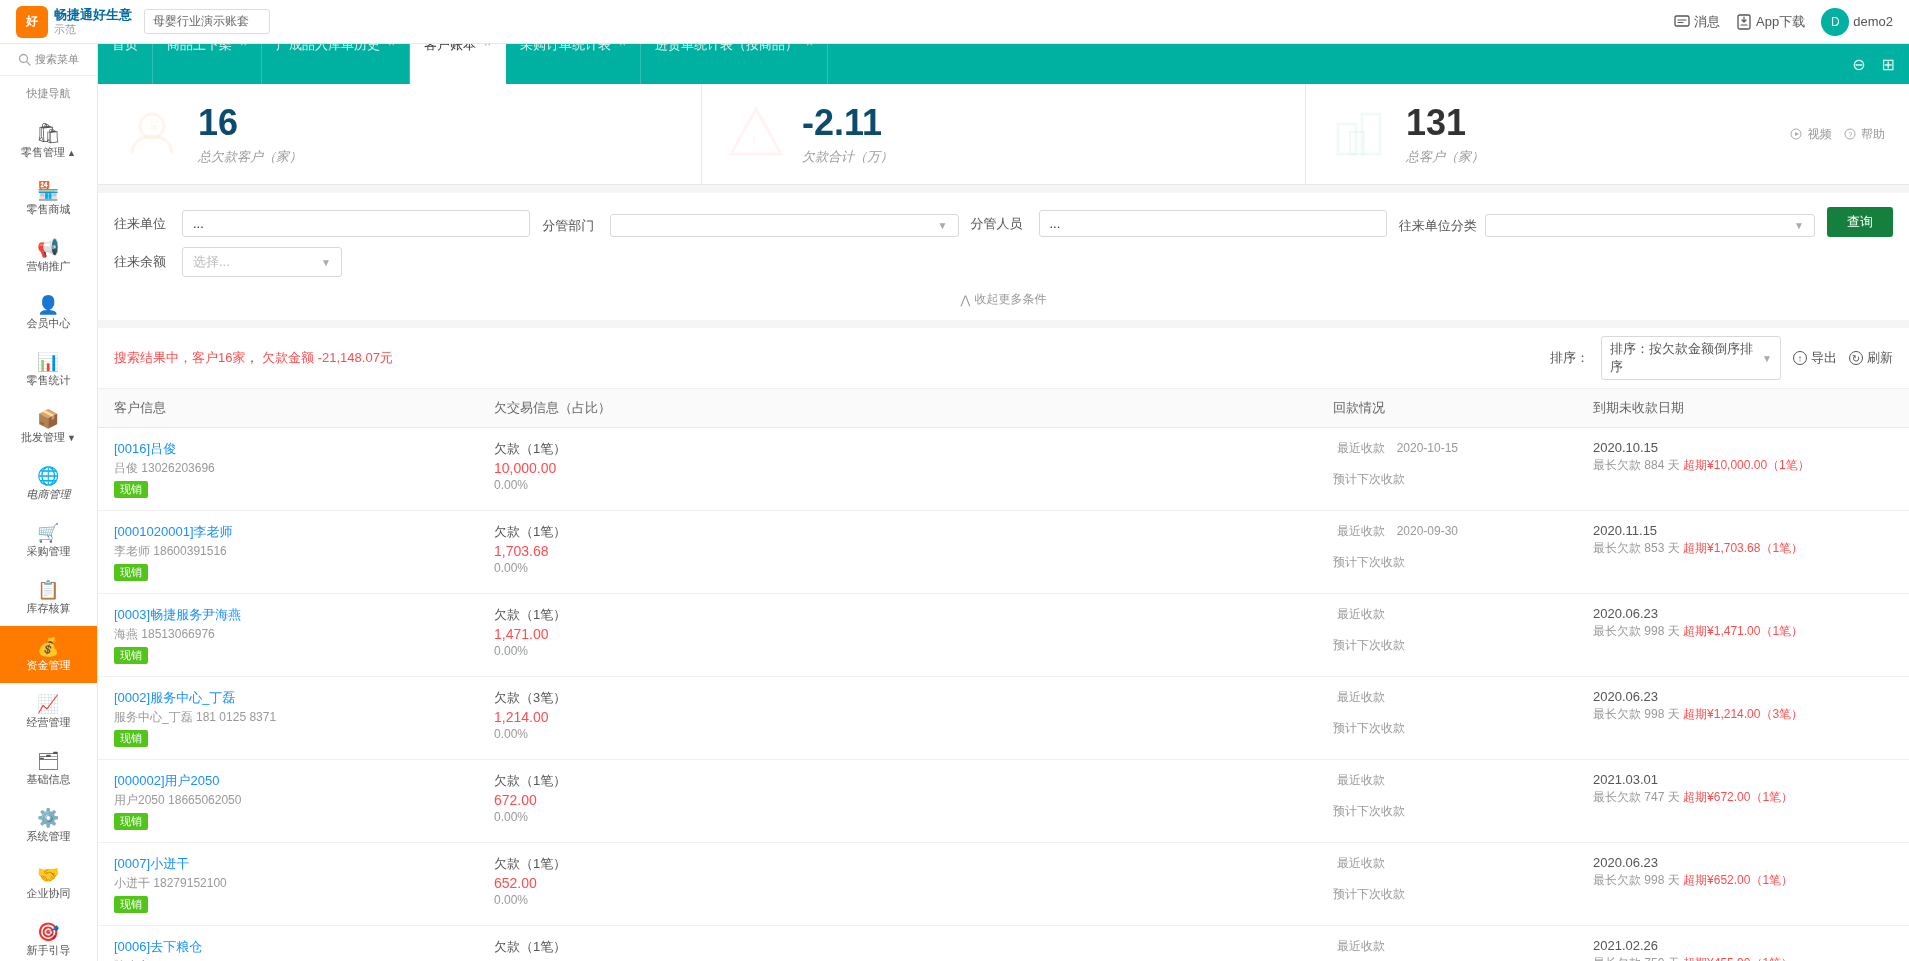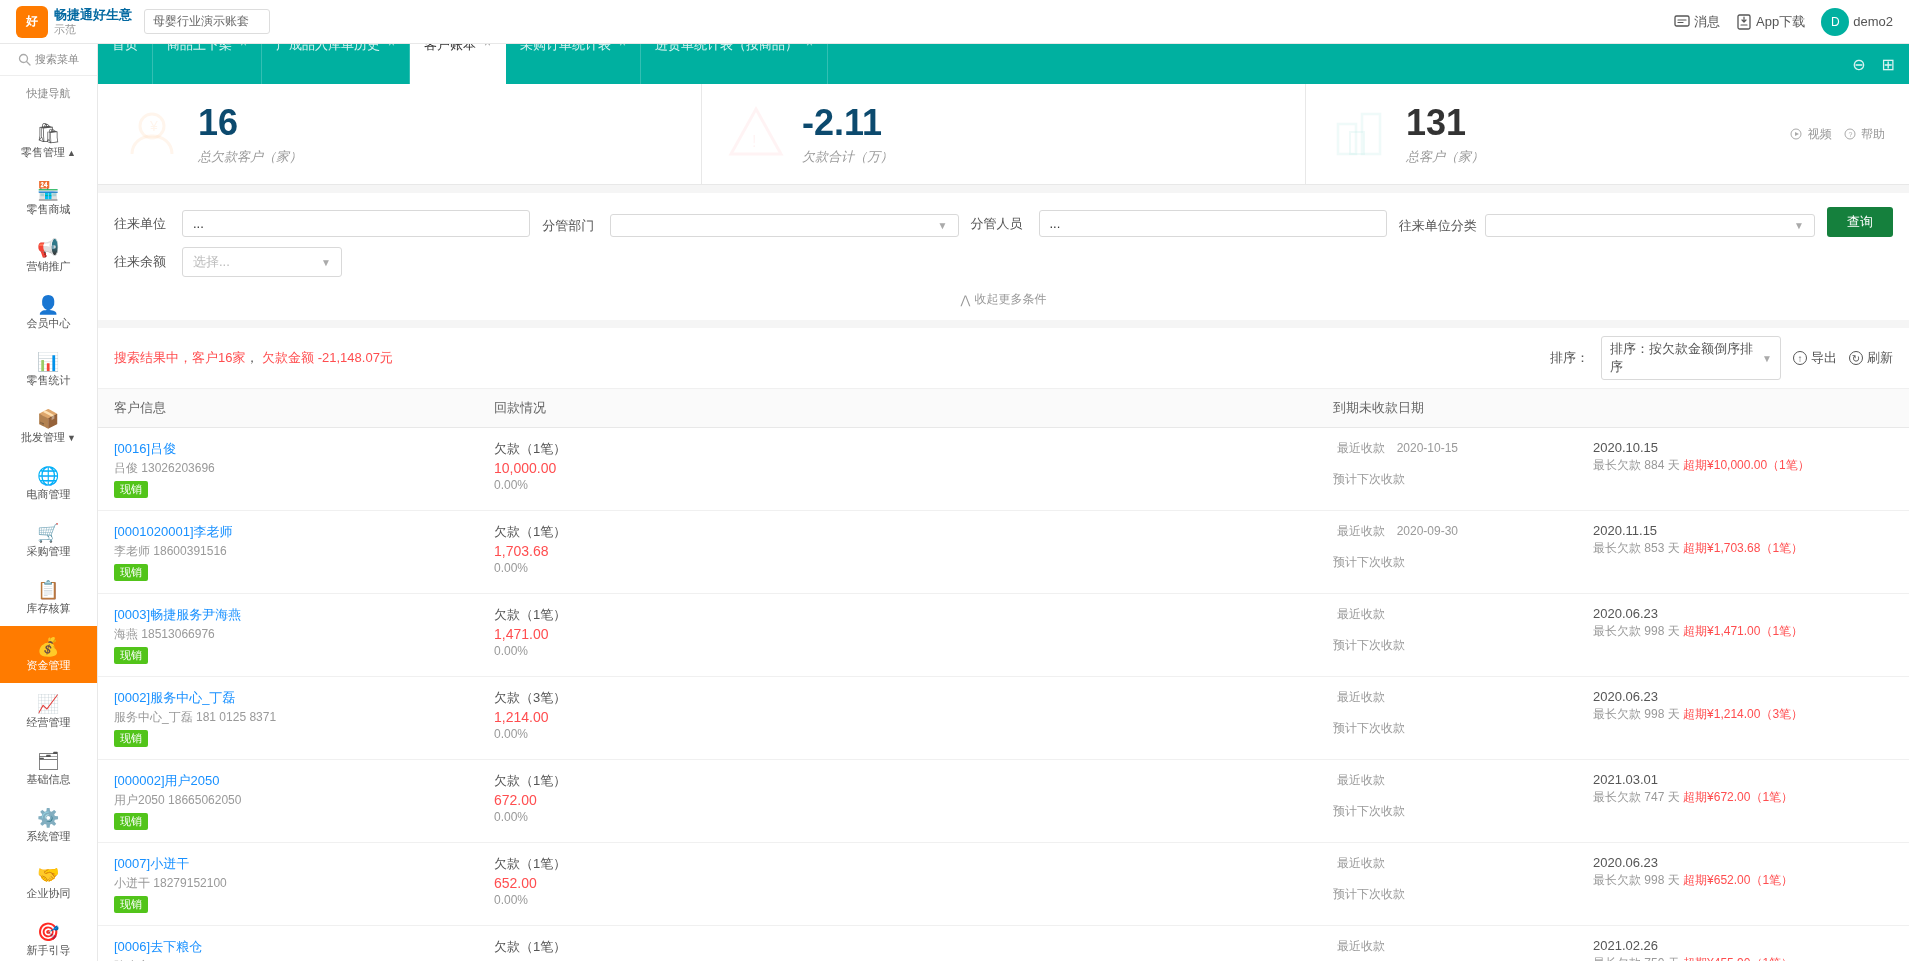--- a/index.html
+++ b/index.html
@@ -162,21 +162,21 @@
     <div class="sidebar-item">
       <div style="font-size:18px;">📊</div>
       <div style="font-size:11px;">零售统计</div>
     </div>
     <div class="sidebar-item" style="color:#555;">
       <div style="font-size:18px;">📦</div>
       <div style="font-size:11px;display:flex;align-items:center;justify-content:center;gap:2px;">批发管理<span style="font-size:9px;">▼</span></div>
     </div>
     <div class="sidebar-item">
       <div style="font-size:18px;">🌐</div>
-      <div style="font-size:11px;">电商管理</div>
+      <div style="font-size:11px;font-style:italic;">电商管理</div>
     </div>
     <div class="sidebar-item">
       <div style="font-size:18px;">🛒</div>
       <div style="font-size:11px;">采购管理</div>
     </div>
     <div class="sidebar-item">
       <div style="font-size:18px;">📋</div>
       <div style="font-size:11px;">库存核算</div>
     </div>
     <div class="sidebar-item active">
@@ -361,20 +361,21 @@
           <div class="result-action-btn">
             <span class="icon-circle">↻</span>
             <span>刷新</span>
           </div>
         </div>
       </div>
 
       <div class="data-table">
         <div class="table-header">
           <div>客户信息</div>
+          <div>欠交易信息（占比）</div>
           <div>回款情况</div>
           <div>到期未收款日期</div>
         </div>
 
         <div class="table-row">
           <div>
             <a class="customer-name">[0016]吕俊</a>
             <div class="customer-contact">吕俊 13026203696</div>
             <div><span class="customer-tag">现销</span></div>
           </div>

